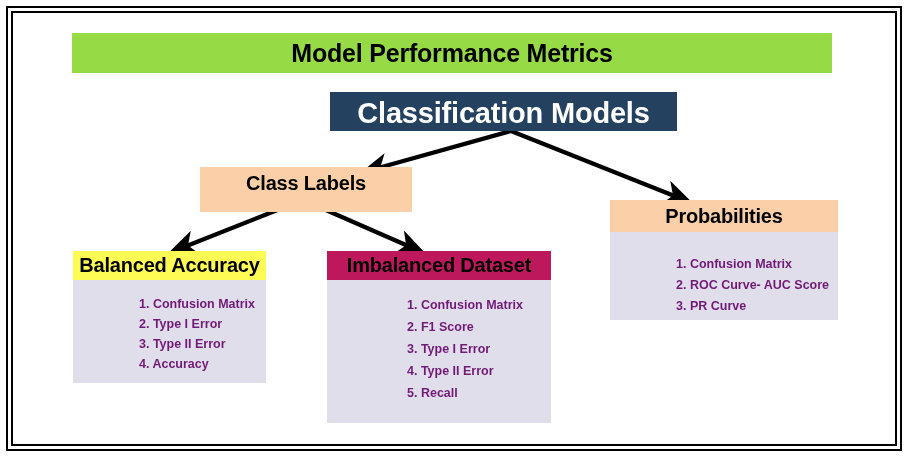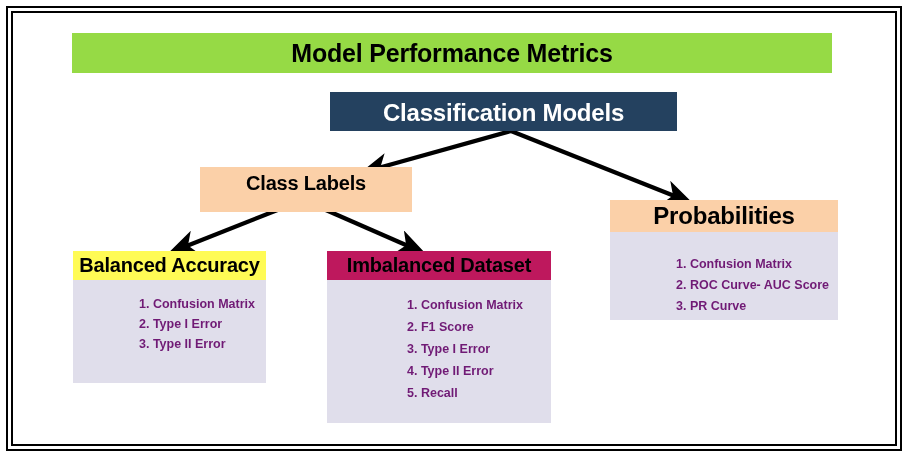--- a/index.html
+++ b/index.html
@@ -70,21 +70,21 @@
   
   #classification {
     left: 330px;
     top: 92px;
     width: 347px;
     height: 39px;
     background: #24415F;
   }
   #classification .node-title {
     height: 42px;
-    font-size: 24px;
+    font-size: 29px;
     color: #ffffff;
   }
 
   
   #class-labels {
     left: 200px;
     top: 167px;
     width: 212px;
     height: 45px;
     background: #FBD0A8;
@@ -97,21 +97,21 @@
   
   #probabilities {
     left: 610px;
     top: 200px;
     width: 228px;
     height: 120px;
     background: #E0DEEB;
   }
   #probabilities .node-title {
     height: 32px;
-    font-size: 24px;
+    font-size: 20px;
     background: #FBD0A8;
   }
 
   
   #balanced {
     left: 73px;
     top: 251px;
     width: 193px;
     height: 132px;
     background: #E0DEEB;
@@ -213,20 +213,21 @@
       <li>3. PR Curve</li>
     </ul>
   </div>
 
   <div class="node" id="balanced">
     <div class="node-title">Balanced Accuracy</div>
     <ul class="node-list">
       <li>1. Confusion Matrix</li>
       <li>2. Type I Error</li>
       <li>3. Type II Error</li>
+      <li>4. Accuracy</li>
     </ul>
   </div>
 
   <div class="node" id="imbalanced">
     <div class="node-title">Imbalanced Dataset</div>
     <ul class="node-list">
       <li>1. Confusion Matrix</li>
       <li>2. F1 Score</li>
       <li>3. Type I Error</li>
       <li>4. Type II Error</li>

